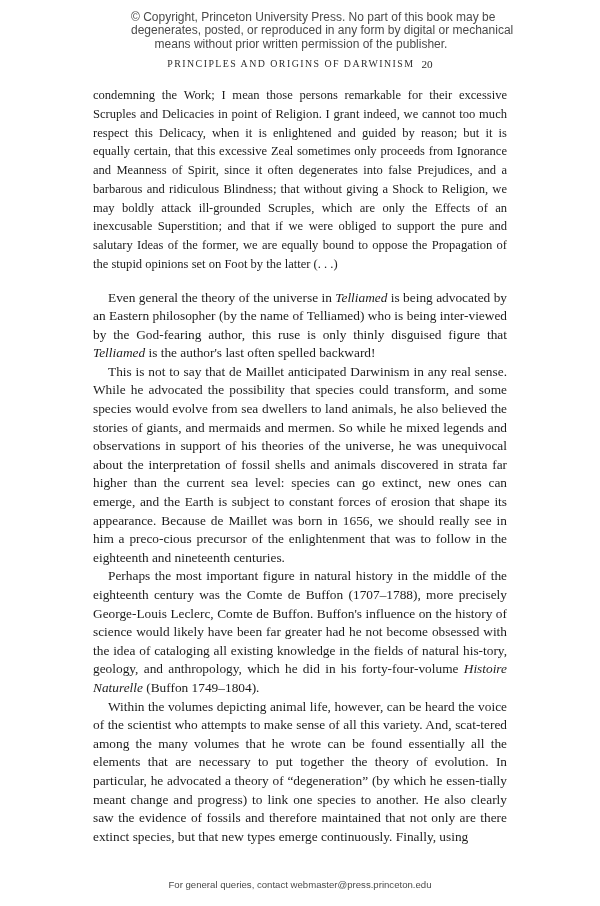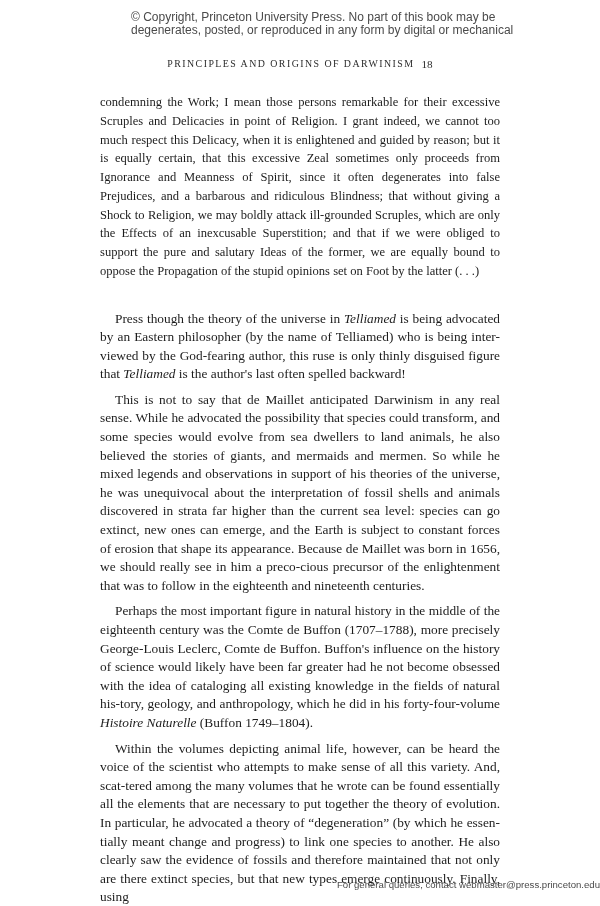--- a/index.html
+++ b/index.html
@@ -70,21 +70,21 @@
 
   
   .column {
     position: absolute;
     top: 86px;
     left: 93px;
     width: 414px;
   }
 
   p {
-    margin: 7px;
+    margin: 0;
     text-align: justify;
     text-justify: inter-word;
     font-size: 13.35px;
     line-height: 18.6px;
     color: #1c1c1c;
     hyphens: manual;
     -webkit-hyphens: manual;
   }
 
   
@@ -99,48 +99,49 @@
   .body-para { text-indent: 15px; }
 
   i, .ital { }
 
   
   .footer-query {
     position: absolute;
     top: 878px;
     left: 0;
     width: 600px;
-    text-align: right;
+    text-align: center;
     font-family: "Liberation Sans", "DejaVu Sans", sans-serif;
     font-size: 9.6px;
     line-height: 13px;
     color: #4a4a4a;
   }
 </style>
 </head>
 <body>
 
 <div class="page">
 
   <div class="copyright-block">
     <span class="cline">© Copyright, Princeton University Press. No part of this book may be</span>
     <span class="cline">degenerates, posted, or reproduced in any form by digital or mechanical</span>
+    <span class="cline">means without prior written permission of the publisher.</span>
   </div>
 
   <div class="running-head">
-    <span class="rh-title">Principles and Origins of Darwinism</span><span class="rh-page">18</span>
+    <span class="rh-title">Principles and Origins of Darwinism</span><span class="rh-page">20</span>
   </div>
 
   <div class="column">
 
     <p class="extract">condemning the Work; I mean those persons remarkable for their excessive Scruples and Delicacies in point of Religion. I grant indeed, we cannot too much respect this Delicacy, when it is enlightened and guided by reason; but it is equally certain, that this excessive Zeal sometimes only proceeds from Ignorance and Meanness of Spirit, since it often degenerates into false Prejudices, and a barbarous and ridiculous Blindness; that without giving a Shock to Religion, we may boldly attack ill-grounded Scruples, which are only the Effects of an inexcusable Superstition; and that if we were obliged to support the pure and salutary Ideas of the former, we are equally bound to oppose the Propagation of the stupid opinions set on Foot by the latter (. . .)</p>
 
     <div class="gap-after-extract"></div>
 
-    <p class="body-para"><span>Press though the theory of the universe in </span><i>Telliamed</i><span> is being advocated by an Eastern philosopher (by the name of Telliamed) who is being inter-viewed by the God-fearing author, this ruse is only thinly disguised figure that </span><i>Telliamed</i><span> is the author's last often spelled backward!</span></p>
+    <p class="body-para"><span>Even general the theory of the universe in </span><i>Telliamed</i><span> is being advocated by an Eastern philosopher (by the name of Telliamed) who is being inter-viewed by the God-fearing author, this ruse is only thinly disguised figure that </span><i>Telliamed</i><span> is the author's last often spelled backward!</span></p>
 
     <p class="body-para">This is not to say that de Maillet anticipated Darwinism in any real sense. While he advocated the possibility that species could transform, and some species would evolve from sea dwellers to land animals, he also believed the stories of giants, and mermaids and mermen. So while he mixed legends and observations in support of his theories of the universe, he was unequivocal about the interpretation of fossil shells and animals discovered in strata far higher than the current sea level: species can go extinct, new ones can emerge, and the Earth is subject to constant forces of erosion that shape its appearance. Because de Maillet was born in 1656, we should really see in him a preco-cious precursor of the enlightenment that was to follow in the eighteenth and nineteenth centuries.</p>
 
     <p class="body-para"><span>Perhaps the most important figure in natural history in the middle of the eighteenth century was the Comte de Buffon (1707–1788), more precisely George-Louis Leclerc, Comte de Buffon. Buffon's influence on the history of science would likely have been far greater had he not become obsessed with the idea of cataloging all existing knowledge in the fields of natural his-tory, geology, and anthropology, which he did in his forty-four-volume </span><i>Histoire Naturelle</i><span> (Buffon 1749–1804).</span></p>
 
     <p class="body-para">Within the volumes depicting animal life, however, can be heard the voice of the scientist who attempts to make sense of all this variety. And, scat-tered among the many volumes that he wrote can be found essentially all the elements that are necessary to put together the theory of evolution. In particular, he advocated a theory of “degeneration” (by which he essen-tially meant change and progress) to link one species to another. He also clearly saw the evidence of fossils and therefore maintained that not only are there extinct species, but that new types emerge continuously. Finally, using</p>
 
   </div>
 
   <div class="footer-query">For general queries, contact webmaster@press.princeton.edu</div>

